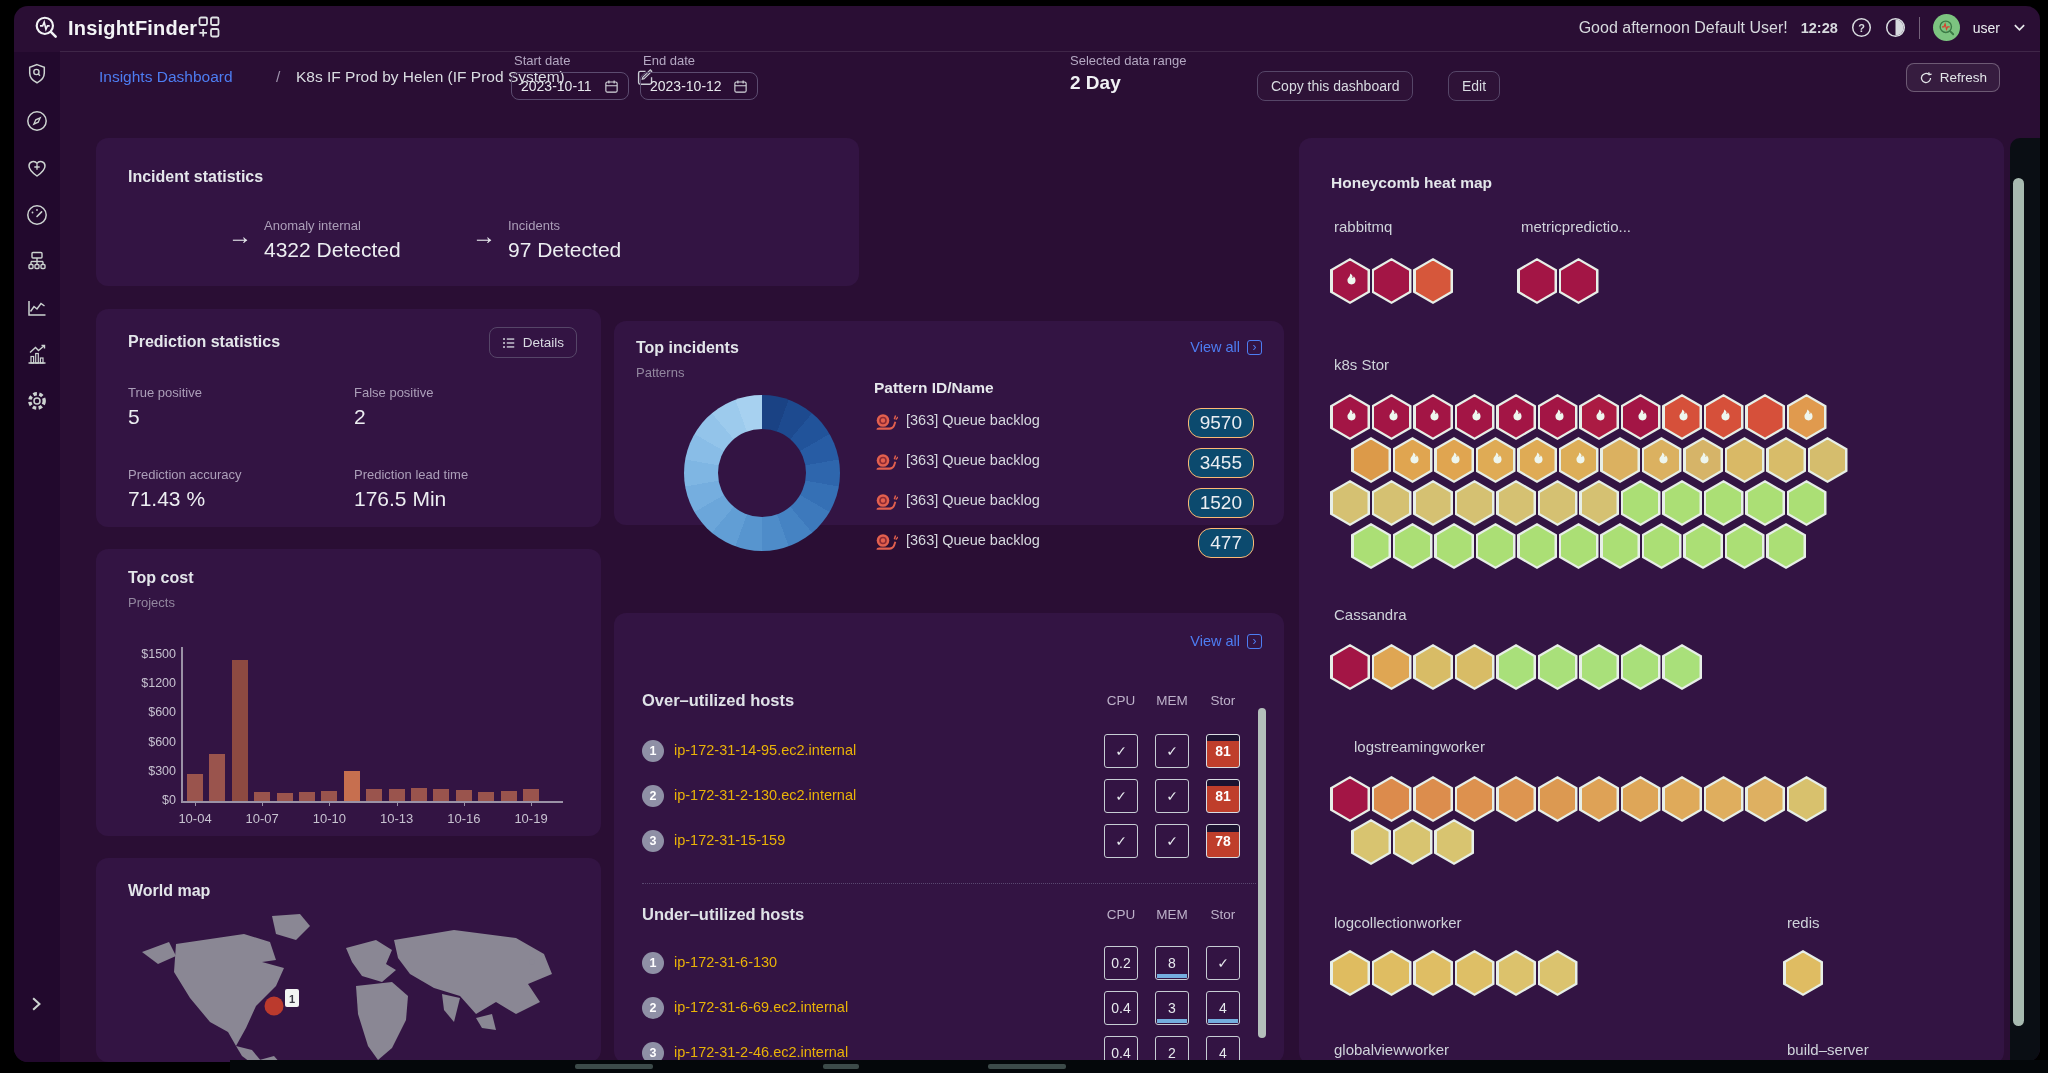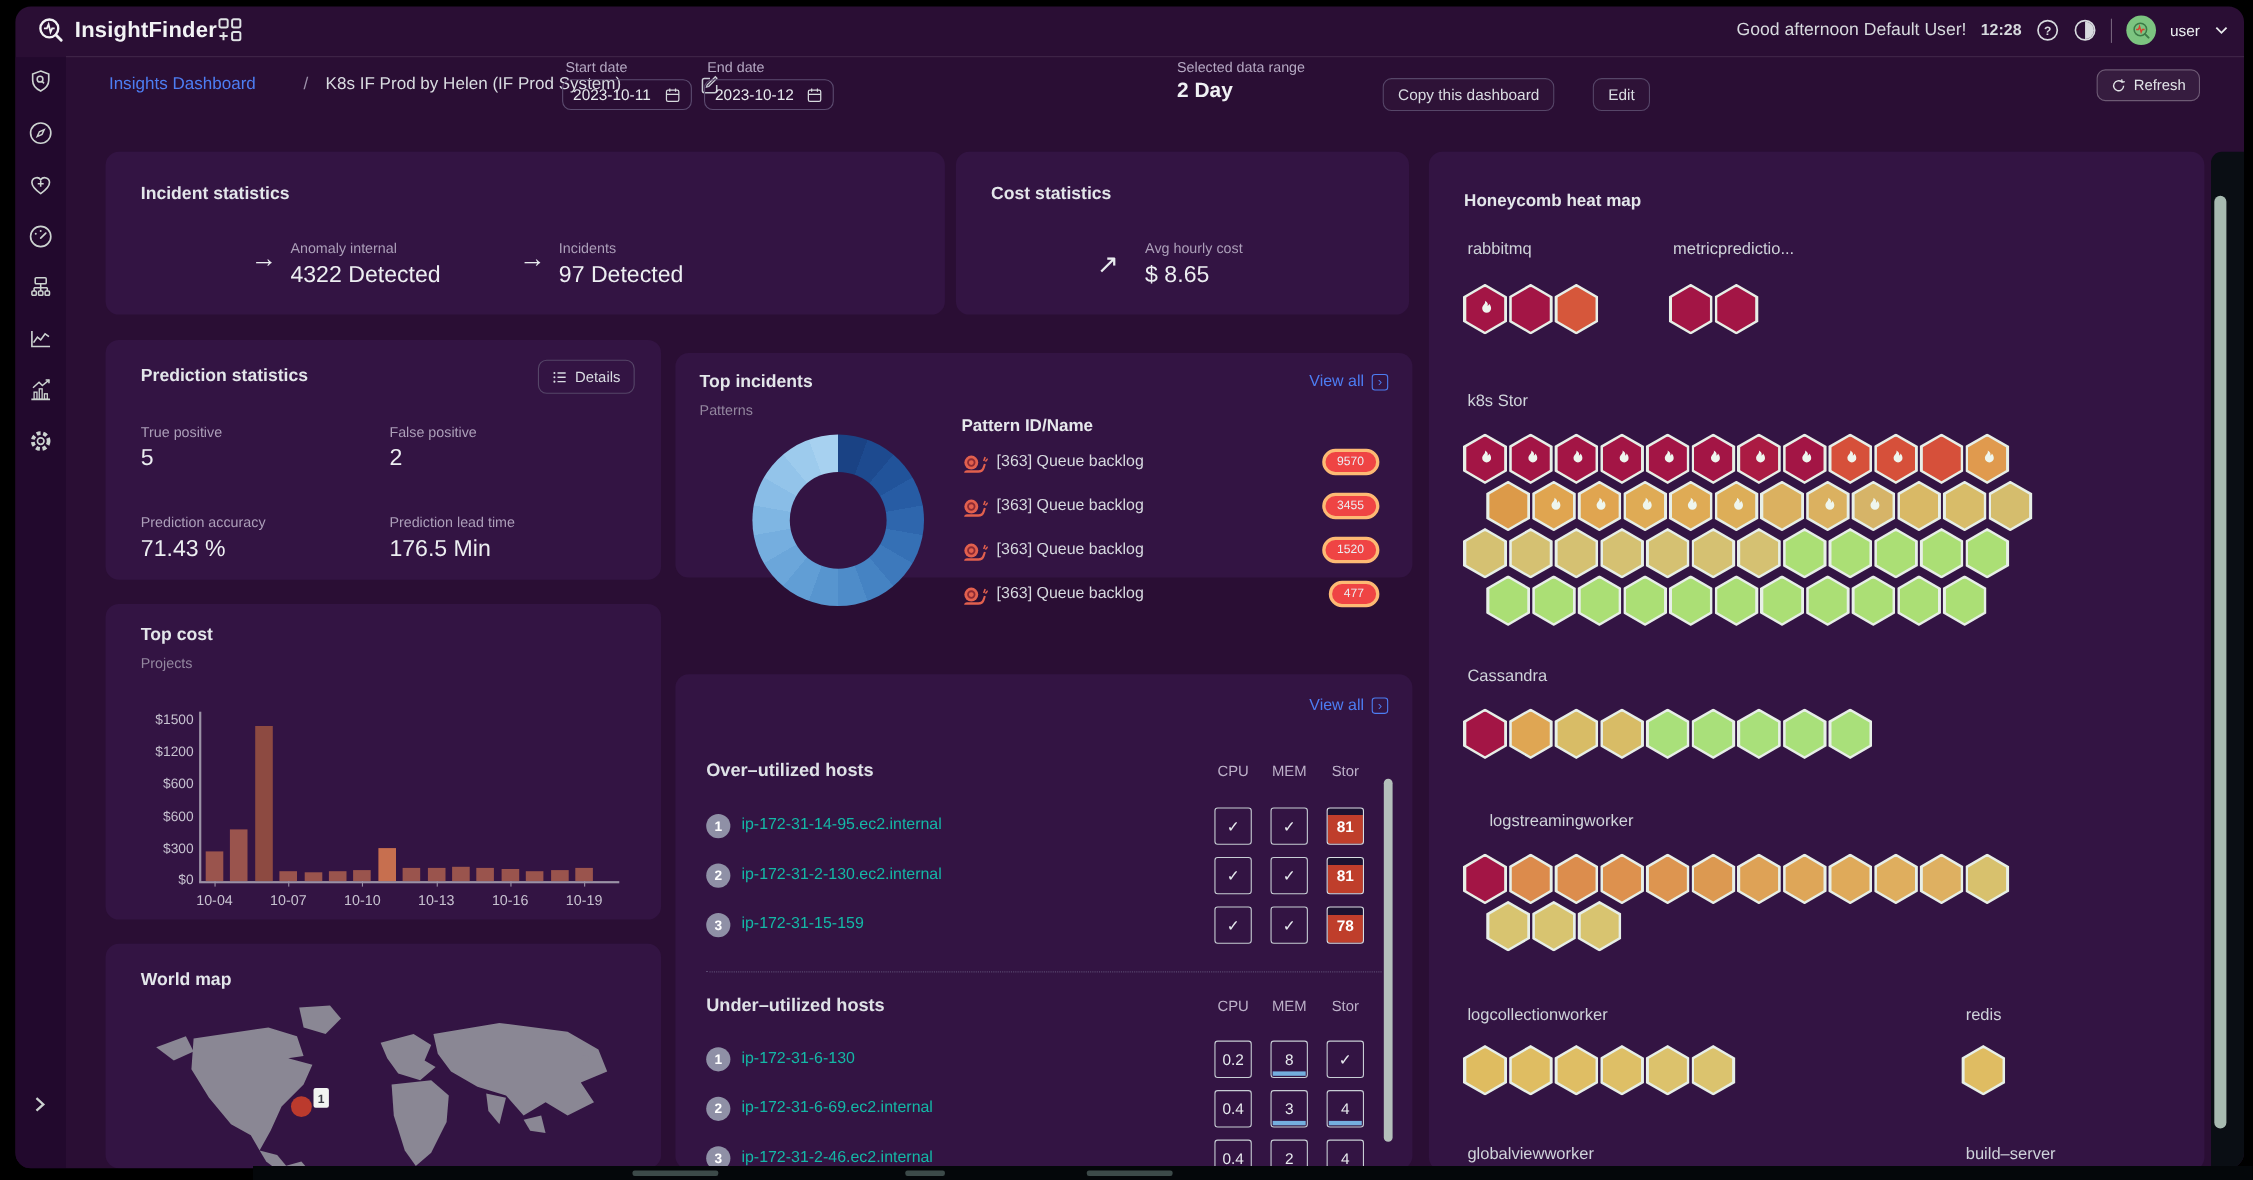--- a/index.html
+++ b/index.html
@@ -50,33 +50,33 @@
   .stat-arrow{position:absolute;font-size:24px;color:#e8ebee}
   .view-all{position:absolute;right:22px;display:flex;align-items:center;gap:7px;color:#4d7df2;font-size:14.5px;cursor:pointer}
   .va-box{width:15px;height:15px;border:1.5px solid #4d7df2;border-radius:3px;font-size:12px;line-height:12px;text-align:center}
   #details-btn{position:absolute;right:24px;top:18px;height:31px;border:1px solid #564668;border-radius:8px;color:#d9dce2;font-size:13.5px;display:flex;align-items:center;gap:7px;padding:0 12px;cursor:pointer}
   
   #donut{position:absolute;left:70px;top:74px;width:156px;height:156px;border-radius:50%}
   #donut-hole{position:absolute;inset:34px;border-radius:50%;background:#331443}
   #ti-header{position:absolute;left:260px;top:58px;font-size:15.5px;font-weight:bold;color:#e6e8ec}
   .ti-row{position:absolute;left:260px;right:22px;height:30px}
   .ti-row .nm{position:absolute;left:32px;top:5px;font-size:14.5px;color:#d6d9df}
-  .ti-badge{position:absolute;right:8px;top:1px;background:#ef4444;border:3px solid #fdba74;border-radius:13px;padding:3px 11px;font-size:11px;color:#eceef2}
+  .ti-badge{position:absolute;right:8px;top:1px;background:#0c4a6e;border:1px solid #fdba74;border-radius:13px;padding:3px 11px;font-size:19px;color:#eceef2}
   
   .axis{position:absolute;background:#9b92a6}
   .ytick{position:absolute;width:60px;text-align:right;font-size:12.5px;color:#c7c2d0}
   .xtick{position:absolute;width:64px;text-align:center;font-size:13px;color:#c7c2d0}
   .xtickmark{position:absolute;width:1px;height:5px;background:#9b92a6}
   .bar{position:absolute;width:16px}
   
   .sec-title{position:absolute;left:28px;font-size:16.5px;font-weight:bold;color:#dfe2e7}
   .col-head{position:absolute;width:34px;text-align:center;font-size:13.5px;color:#bdb1c9}
   .host-row{position:absolute;left:0;width:100%;height:36px}
   .num-badge{position:absolute;left:28px;top:7px;width:22px;height:22px;border-radius:50%;background:#8f90a6;color:#fff;font-size:12.5px;font-weight:bold;text-align:center;line-height:22px}
-  .host-name{position:absolute;left:60px;top:9px;font-size:14.5px;color:#14b8a6}
+  .host-name{position:absolute;left:60px;top:9px;font-size:14.5px;color:#eab308}
   .cell{position:absolute;top:1px;width:34px;height:34px;border:1.5px solid #c7cdd4;border-radius:3px;display:flex;align-items:center;justify-content:center;font-size:14px;color:#e7eaee}
   .cell.hot{border-color:#d8dde2;color:#fff;font-weight:bold}
   .cell .bluebar{position:absolute;left:1px;right:1px;bottom:1px;height:4px;background:#74aede}
   .dotted-div{position:absolute;left:28px;right:28px;border-top:1.5px dotted #5a4870}
   .in-scroll{position:absolute;width:8px;border-radius:4px;background:#b4bfbb}
   
   .hex{position:absolute;width:40px;height:46px;clip-path:polygon(50% 0,100% 25%,100% 75%,50% 100%,0 75%,0 25%);background:#e7efe7;cursor:pointer}
   .hex i{position:absolute;inset:2.5px;clip-path:polygon(50% 0,100% 25%,100% 75%,50% 100%,0 75%,0 25%)}
   .hex svg{position:absolute;left:11px;top:14px;width:18px;height:18px}
   .hc-label{position:absolute;font-size:15px;color:#cfd3da;white-space:nowrap}
@@ -240,26 +240,20 @@
     <div class="panel" id="p-incident">
       <div class="panel-title" style="left:32px;top:30px">Incident statistics</div>
       <span class="stat-arrow" style="left:132px;top:84px">→</span>
       <span class="stat-label" style="left:168px;top:80px">Anomaly internal</span>
       <span class="stat-value" style="left:168px;top:100px">4322 Detected</span>
       <span class="stat-arrow" style="left:376px;top:84px">→</span>
       <span class="stat-label" style="left:412px;top:80px">Incidents</span>
       <span class="stat-value" style="left:412px;top:100px">97 Detected</span>
     </div>
 
-    <div class="panel" id="p-cost">
-      <div class="panel-title" style="left:32px;top:30px">Cost statistics</div>
-      <span class="stat-arrow" style="left:128px;top:88px">↗</span>
-      <span class="stat-label" style="left:172px;top:80px">Avg hourly cost</span>
-      <span class="stat-value" style="left:172px;top:100px">$ 8.65</span>
-    </div>
 
     <div class="panel" id="p-prediction">
       <div class="panel-title" style="left:32px;top:24px">Prediction statistics</div>
       <div id="details-btn">
         <svg width="14" height="14" viewBox="0 0 16 16">
           <g stroke="#d9dce2" stroke-width="1.5">
               <line x1="5.5" y1="3.5" x2="14" y2="3.5"></line>
               <line x1="5.5" y1="8" x2="14" y2="8"></line>
               <line x1="5.5" y1="12.5" x2="14" y2="12.5"></line>
             </g>

